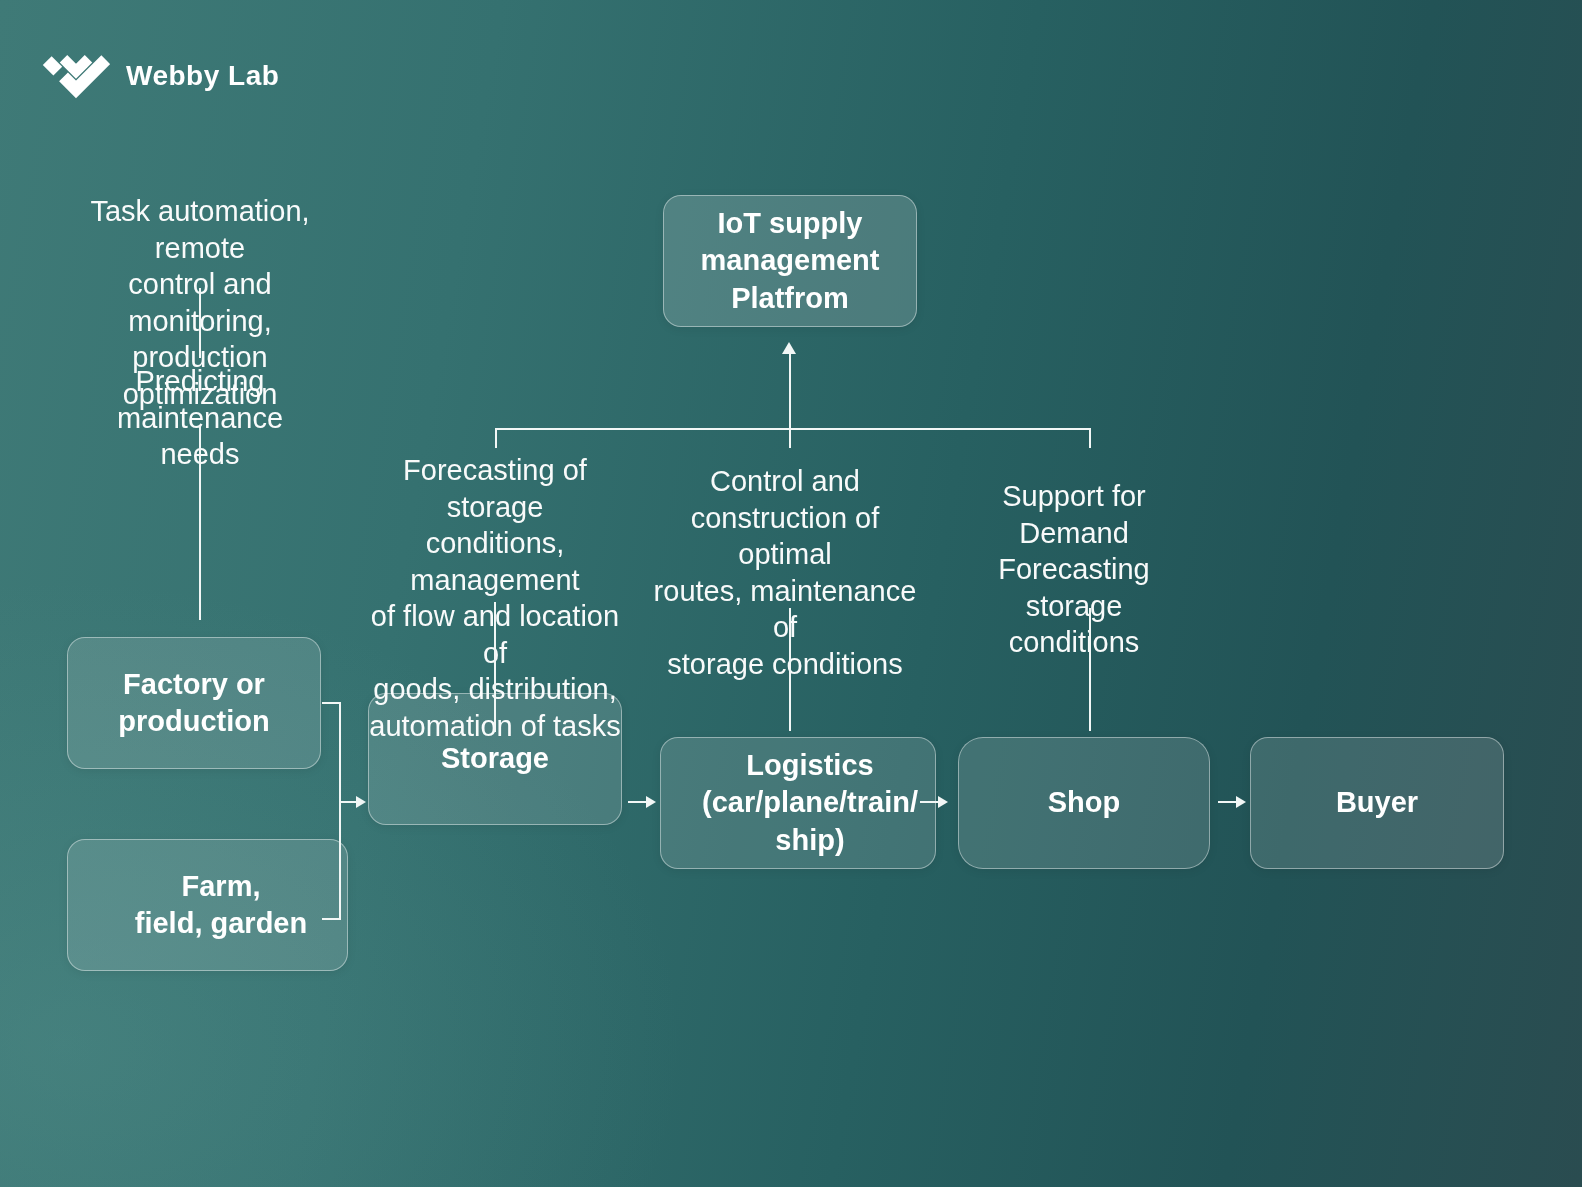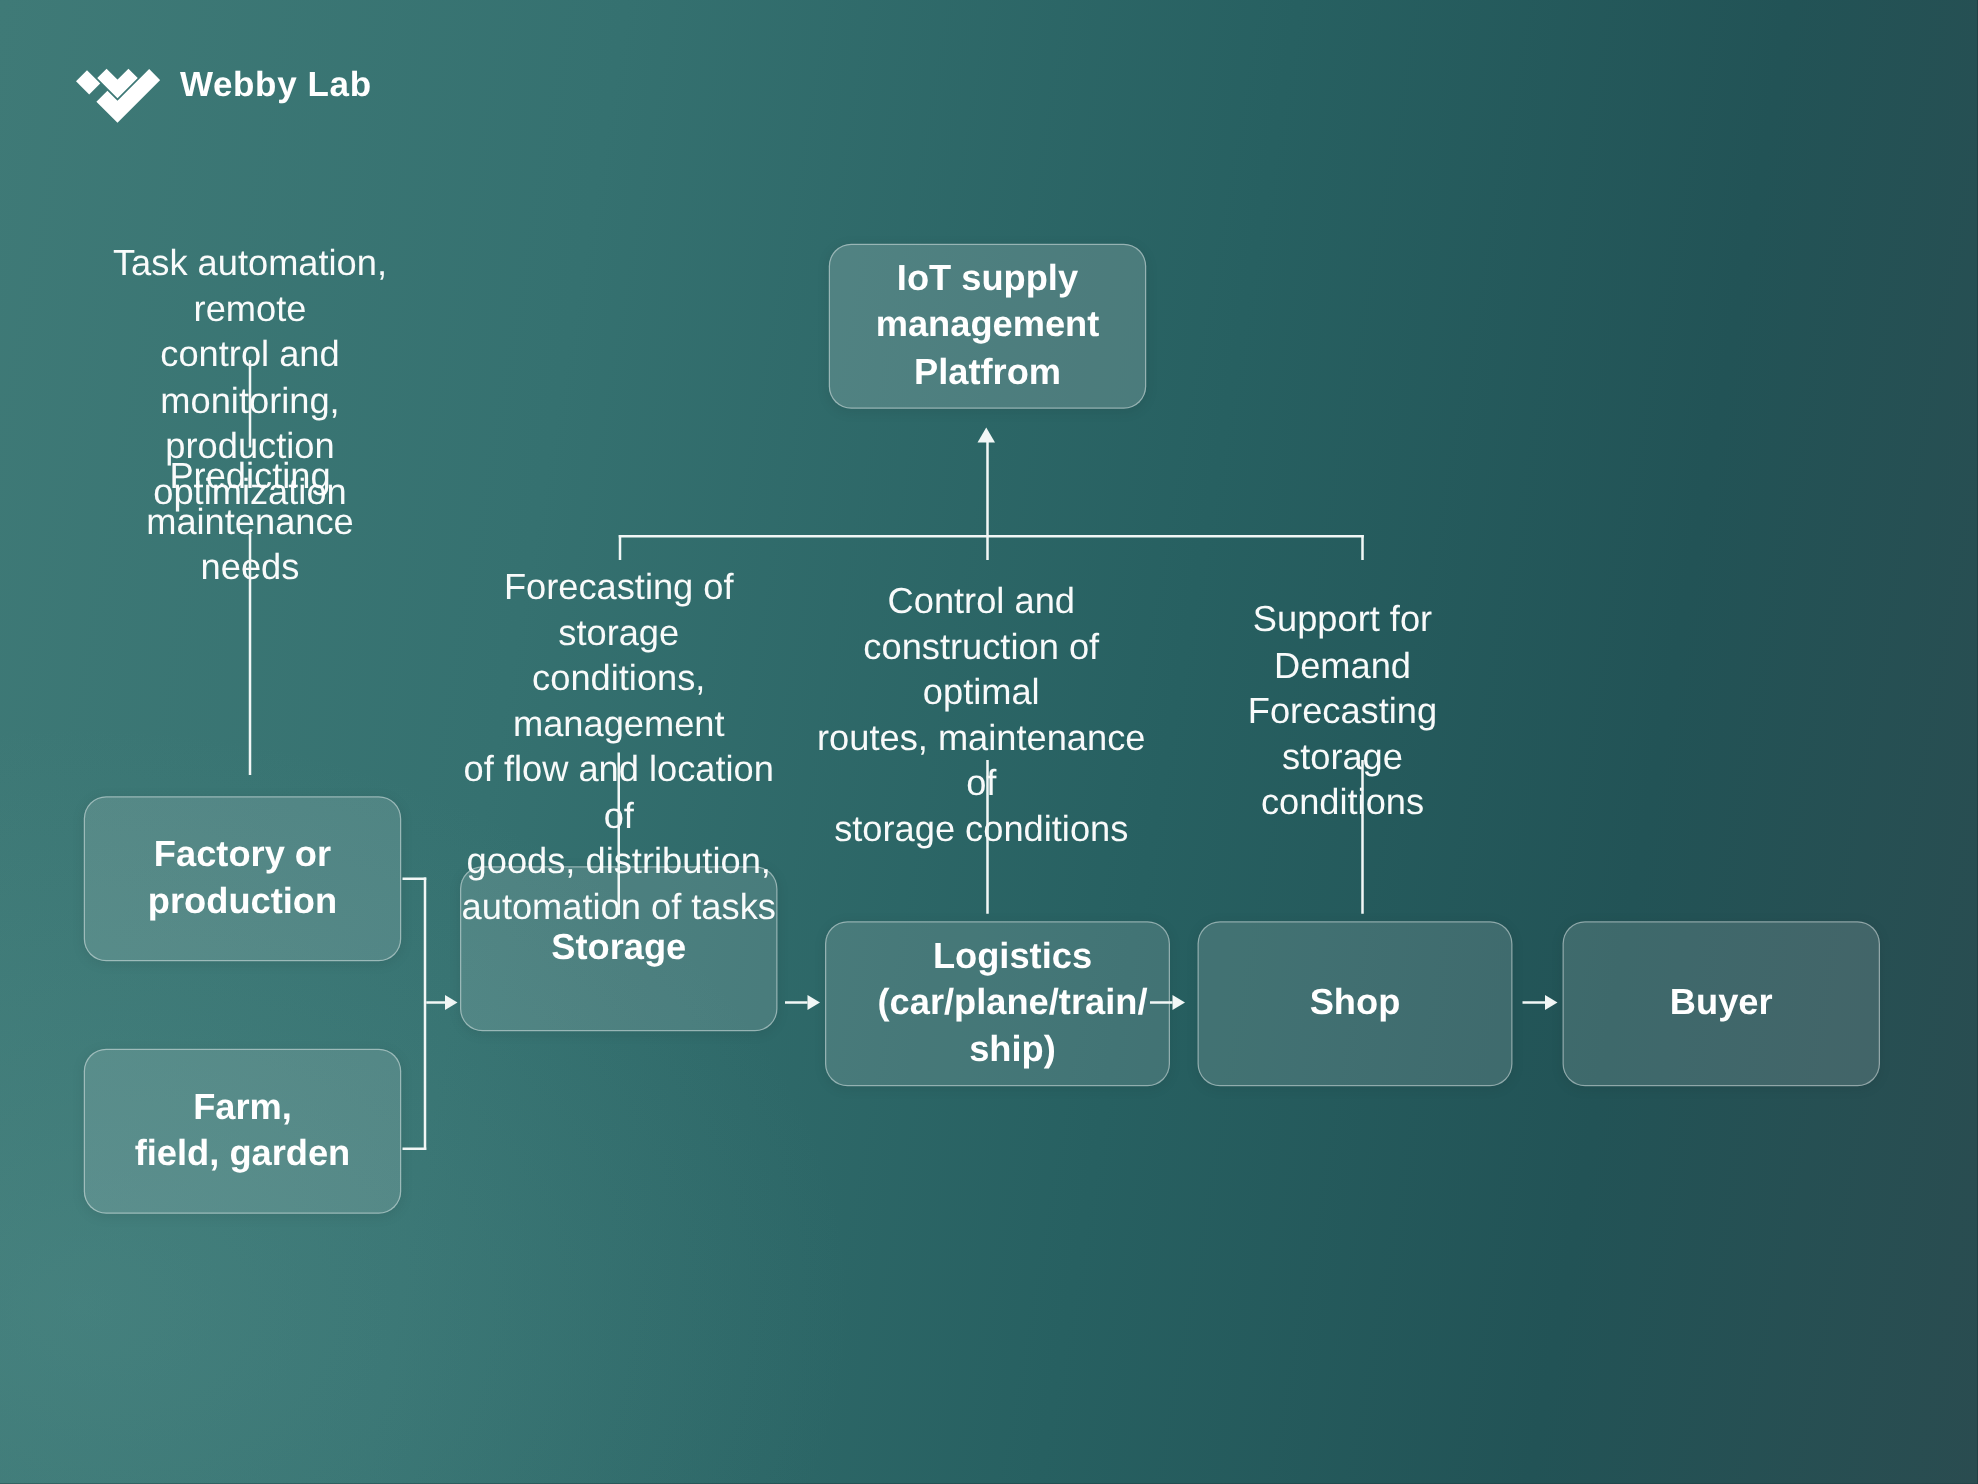--- a/index.html
+++ b/index.html
@@ -32,21 +32,21 @@
     white-space:pre-line;
   }
   .vline{position:absolute;width:2px;background:#F2F7F6;}
   .hline{position:absolute;height:2px;background:#F2F7F6;}
   .ah-right{position:absolute;width:0;height:0;
     border-top:6px solid transparent;border-bottom:6px solid transparent;
     border-left:10px solid #F2F7F6;}
   .ah-up{position:absolute;width:0;height:0;
     border-left:7px solid transparent;border-right:7px solid transparent;
     border-bottom:12px solid #F2F7F6;}
-  .logo{position:absolute;left:60px;top:52px;display:flex;gap:16px;}
+  .logo{position:absolute;left:42px;top:52px;display:flex;align-items:center;gap:16px;}
   .logo-text{font-weight:700;font-size:28px;letter-spacing:0.5px;color:#FFFFFF;}
 </style>
 </head>
 <body>
 
 <div class="canvas">
 
   <div class="logo">
     <span style="display:inline-block;width:68px;height:48px;">
       <svg width="68" height="48" viewBox="0 0 70 50" xmlns="http://www.w3.org/2000/svg">
@@ -63,40 +63,40 @@
   <div class="note" style="left:55px;top:193px;width:290px;">Task automation, remote
 control and monitoring,
 production optimization</div>
   <div class="vline" style="left:199px;top:288px;height:70px;"></div>
   <div class="note" style="left:55px;top:363px;width:290px;">Predicting maintenance
 needs</div>
   <div class="vline" style="left:199px;top:426px;height:194px;"></div>
 
   <div class="node" style="left:67px;top:637px;width:252px;height:130px;">Factory or
 production</div>
-  <div class="node" style="left:67px;top:839px;width:252px;height:130px;">Farm,
+  <div class="node" style="left:67px;top:839px;width:252px;height:130px;padding-left:27px;">Farm,
 field, garden</div>
 
   <div class="hline" style="left:322px;top:702px;width:19px;"></div>
   <div class="vline" style="left:339px;top:702px;height:218px;"></div>
   <div class="hline" style="left:322px;top:918px;width:19px;"></div>
   <div class="hline" style="left:341px;top:801px;width:15px;"></div>
   <div class="ah-right" style="left:356px;top:796px;"></div>
 
   <div class="node" style="left:368px;top:693px;width:252px;height:130px;">Storage</div>
   <div class="hline" style="left:628px;top:801px;width:18px;"></div>
   <div class="ah-right" style="left:646px;top:796px;"></div>
 
   <div class="node" style="left:660px;top:737px;width:250px;height:130px;padding-left:24px;">Logistics
 (car/plane/train/
 ship)</div>
   <div class="hline" style="left:920px;top:801px;width:18px;"></div>
   <div class="ah-right" style="left:938px;top:796px;"></div>
 
-  <div class="node" style="left:958px;top:737px;width:250px;height:130px;">Shop</div>
+  <div class="node" style="left:958px;top:737px;width:250px;height:130px;border-radius:25px;">Shop</div>
   <div class="hline" style="left:1218px;top:801px;width:18px;"></div>
   <div class="ah-right" style="left:1236px;top:796px;"></div>
 
   <div class="node" style="left:1250px;top:737px;width:252px;height:130px;">Buyer</div>
 
   <div class="node" style="left:663px;top:195px;width:252px;height:130px;background:rgba(255,255,255,0.16);">IoT supply
 management
 Platfrom</div>
 
   <div class="ah-up" style="left:782px;top:342px;"></div>

